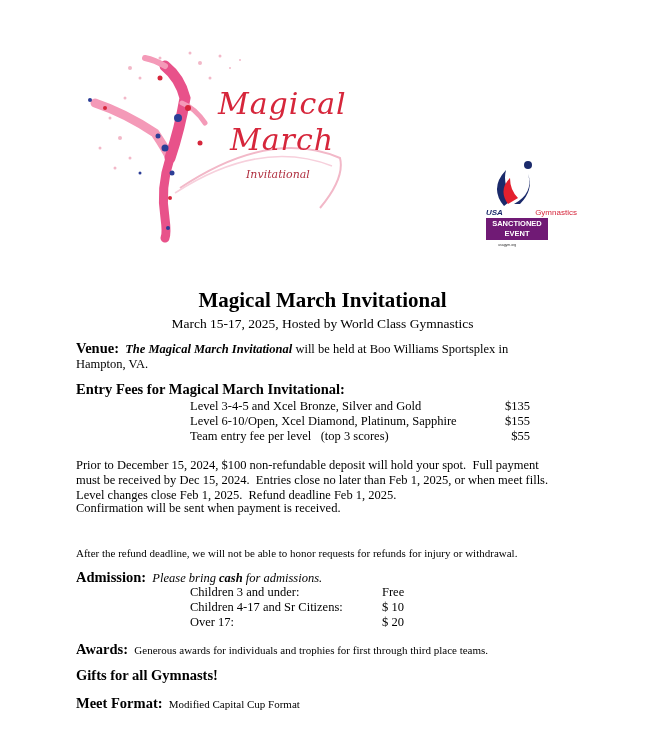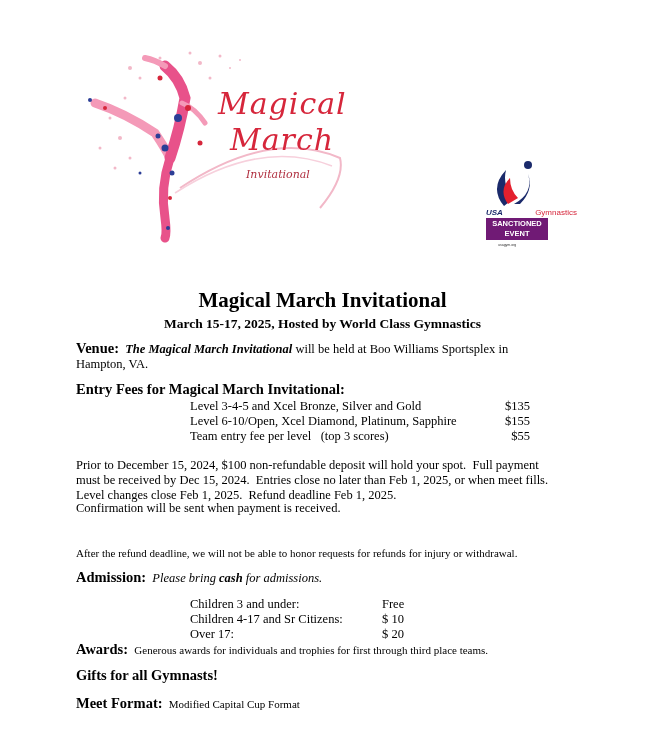--- a/index.html
+++ b/index.html
@@ -17,27 +17,27 @@
     
     .usag { left: 484px; top: 158px; width: 80px; height: 100px; }
     .usag-word { position: absolute; left: 2px; top: 50px; font-family: "Liberation Sans", sans-serif; font-size: 8px; white-space: nowrap; }
     .usag-word b { color: #1b2a6b; font-style: italic; font-weight: bold; }
     .usag-word span { color: #d6263b; margin-left: 30px; }
     .usag-box { position: absolute; left: 2px; top: 60px; width: 62px; height: 22px; background: #701a75; color: #fff; font-family: "Liberation Sans", sans-serif; font-weight: bold; font-size: 7.5px; text-align: center; line-height: 10px; padding-top: 1px; box-sizing: border-box; }
     .usag-url { position: absolute; left: 14px; top: 85px; font-family: "Liberation Sans", sans-serif; font-size: 3.5px; color: #333; }
 
     
     .title { left: 0; width: 645px; top: 288px; text-align: center; font-weight: bold; font-size: 21px; }
-    .subtitle { left: 0; width: 645px; top: 316px; text-align: center; font-weight: bold; font-size: 13.5px; }
+    .subtitle { left: 0; width: 645px; top: 316px; text-align: center; font-weight: normal; font-size: 13.5px; }
     .para { left: 76px; width: 500px; font-size: 12.5px; line-height: 15px; }
     .small { font-size: 11px; }
     .h { font-weight: bold; font-size: 14.5px; }
     .fees { left: 190px; width: 340px; font-size: 12.5px; line-height: 15px; }
     .fee-row { display: flex; justify-content: space-between; }
-    .adm { left: 190px; width: 220px; font-size: 12.5px; line-height: 15px; margin-top: 12px; }
+    .adm { left: 190px; width: 220px; font-size: 12.5px; line-height: 15px; }
     .adm-row { display: flex; }
     .adm-row .lbl { width: 192px; }
   </style>
 </head>
 <body>
 
 <div class="abs logo">
   <svg width="290" height="210" viewBox="0 0 290 210">
 
     <g fill="#f2b8c8">

